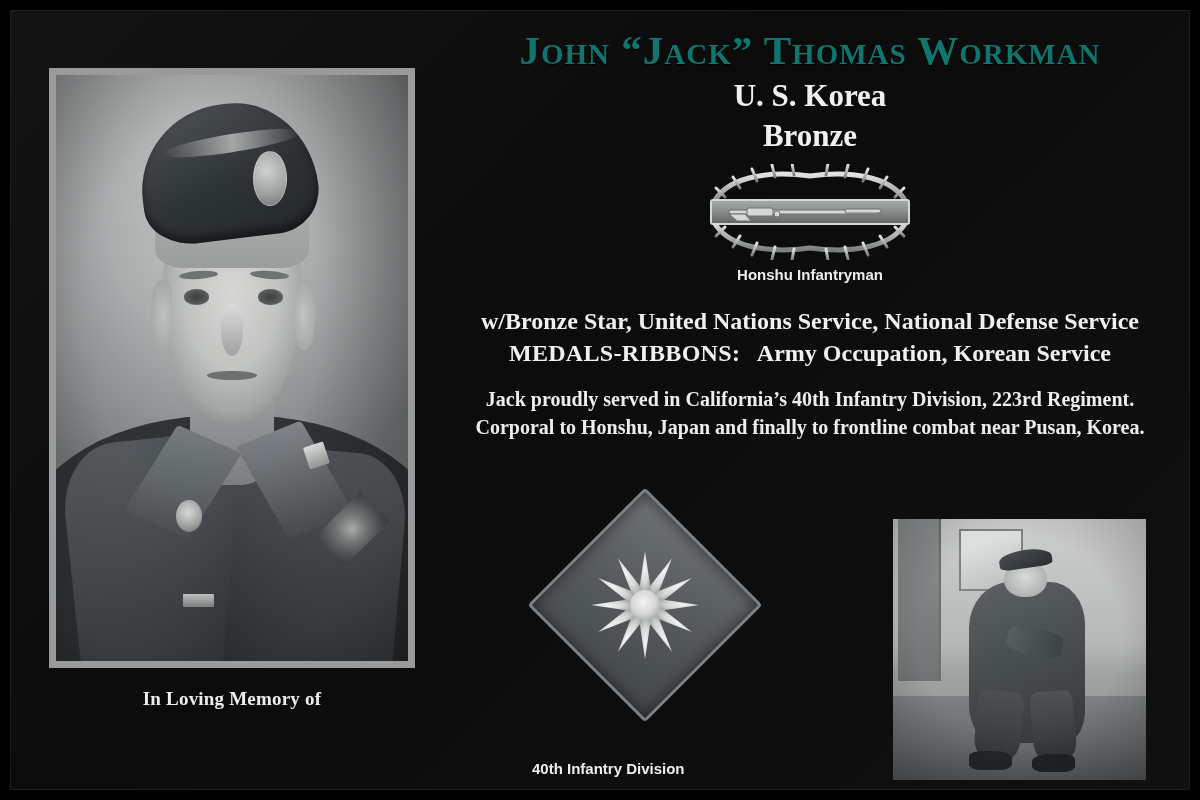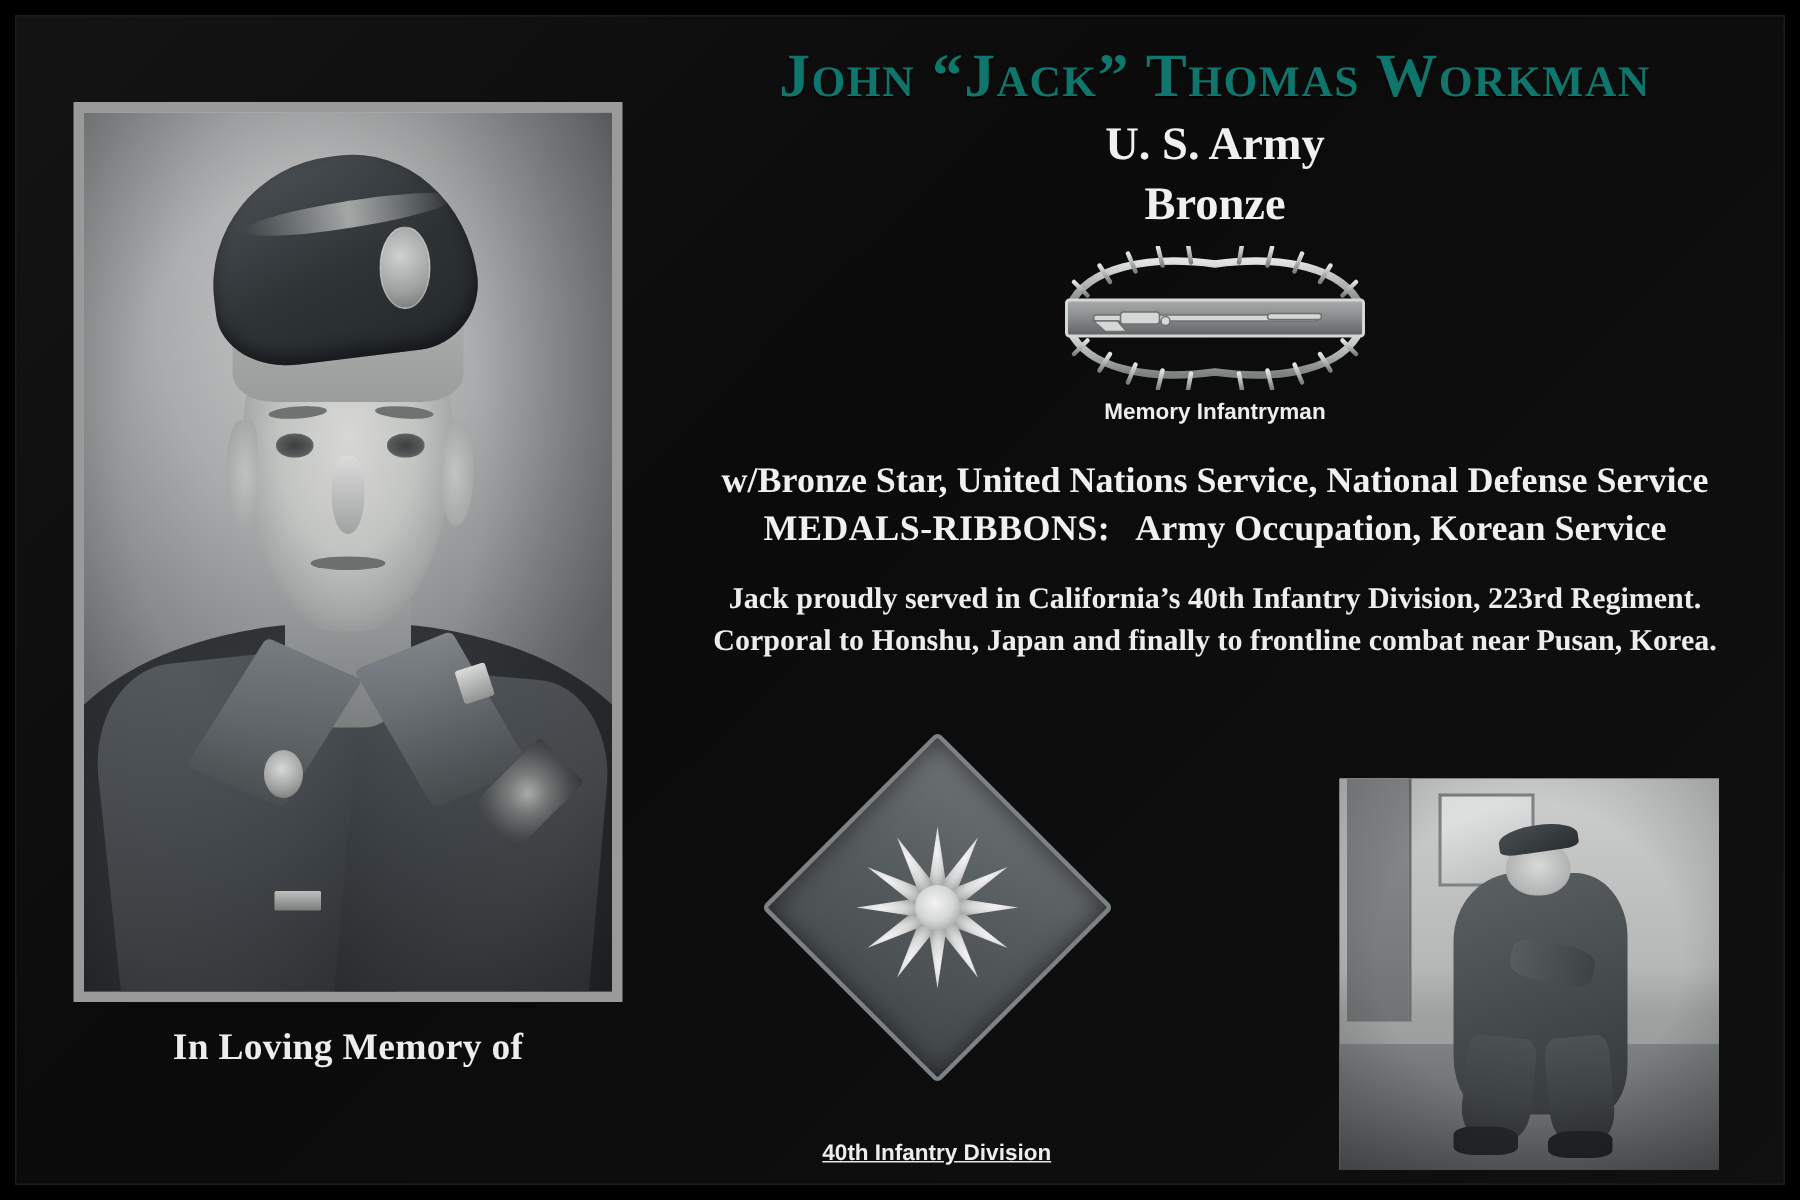--- a/index.html
+++ b/index.html
@@ -216,21 +216,21 @@
   }
 
   .caption-left {
     position: absolute;
     left: 49px;
     top: 686px;
     width: 366px;
     text-align: center;
     font-family: "Liberation Serif", serif;
     font-weight: bold;
-    font-size: 25px;
+    font-size: 19px;
     line-height: 25px;
     color: #ededed;
     letter-spacing: .2px;
   }
 
   
   .rightcol {
     position: absolute;
     left: 440px;
     top: 26px;
@@ -289,25 +289,23 @@
     font-weight: bold;
     font-size: 20px;
     line-height: 28px;
     color: #ededed;
     padding: 0 14px;
   }
 
   
   .patch-wrap {
     position: absolute;
-    left: 512px;
+    left: 532px;
     top: 522px;
     width: 225px;
-    text-align: center;
-    text-decoration: underline;
   }
   .patch {
     width: 160px;
     height: 160px;
     margin: 0 auto;
     transform: rotate(45deg);
     background: linear-gradient(160deg, #6e7376 0%, #565b5e 45%, #42474a 100%);
     border: 3px solid #7d8285;
     box-shadow: inset 0 0 16px rgba(0,0,0,.55);
     position: relative;
@@ -448,21 +446,21 @@
       <div class="p-shadow"></div>
     </div>
   </div>
 
   <div class="caption-left">
     <div>In Loving Memory of</div>
   </div>
 
   <div class="rightcol">
     <div class="name">John “Jack” Thomas Workman</div>
-    <div class="branch">U. S. Army</div>
+    <div class="branch">U. S. Korea</div>
     <div class="theater">Bronze</div>
 
     <div class="cib">
       <svg width="230" height="96" viewBox="0 0 230 96" xmlns="http://www.w3.org/2000/svg">
         <defs>
           <linearGradient id="silver" x1="0" y1="0" x2="0" y2="1">
             <stop offset="0%" stop-color="#e2e4e3"></stop>
             <stop offset="50%" stop-color="#b2b5b4"></stop>
             <stop offset="100%" stop-color="#7c8081"></stop>
           </linearGradient>
@@ -506,21 +504,21 @@
         <g fill="#d6d8d7" stroke="#6d7172" stroke-width="1">
           <rect x="34" y="46" width="150" height="4" rx="2"></rect>
           <path d="M34 50 l 16 0 l 6 7 l -14 0 z"></path>
           <rect x="52" y="44" width="26" height="8" rx="2"></rect>
           <rect x="150" y="45" width="36" height="4" rx="2"></rect>
           <circle cx="82" cy="50" r="3"></circle>
         </g>
       </svg>
     </div>
 
-    <div class="badge-caption">Memory Infantryman</div>
+    <div class="badge-caption">Honshu Infantryman</div>
 
     <div class="medals">
       <div>w/Bronze Star, United Nations Service, National Defense Service</div>
       <div>
         <span class="label">MEDALS-RIBBONS:</span>
         &nbsp;
         <span>Army Occupation, Korean Service</span>
       </div>
     </div>
 

